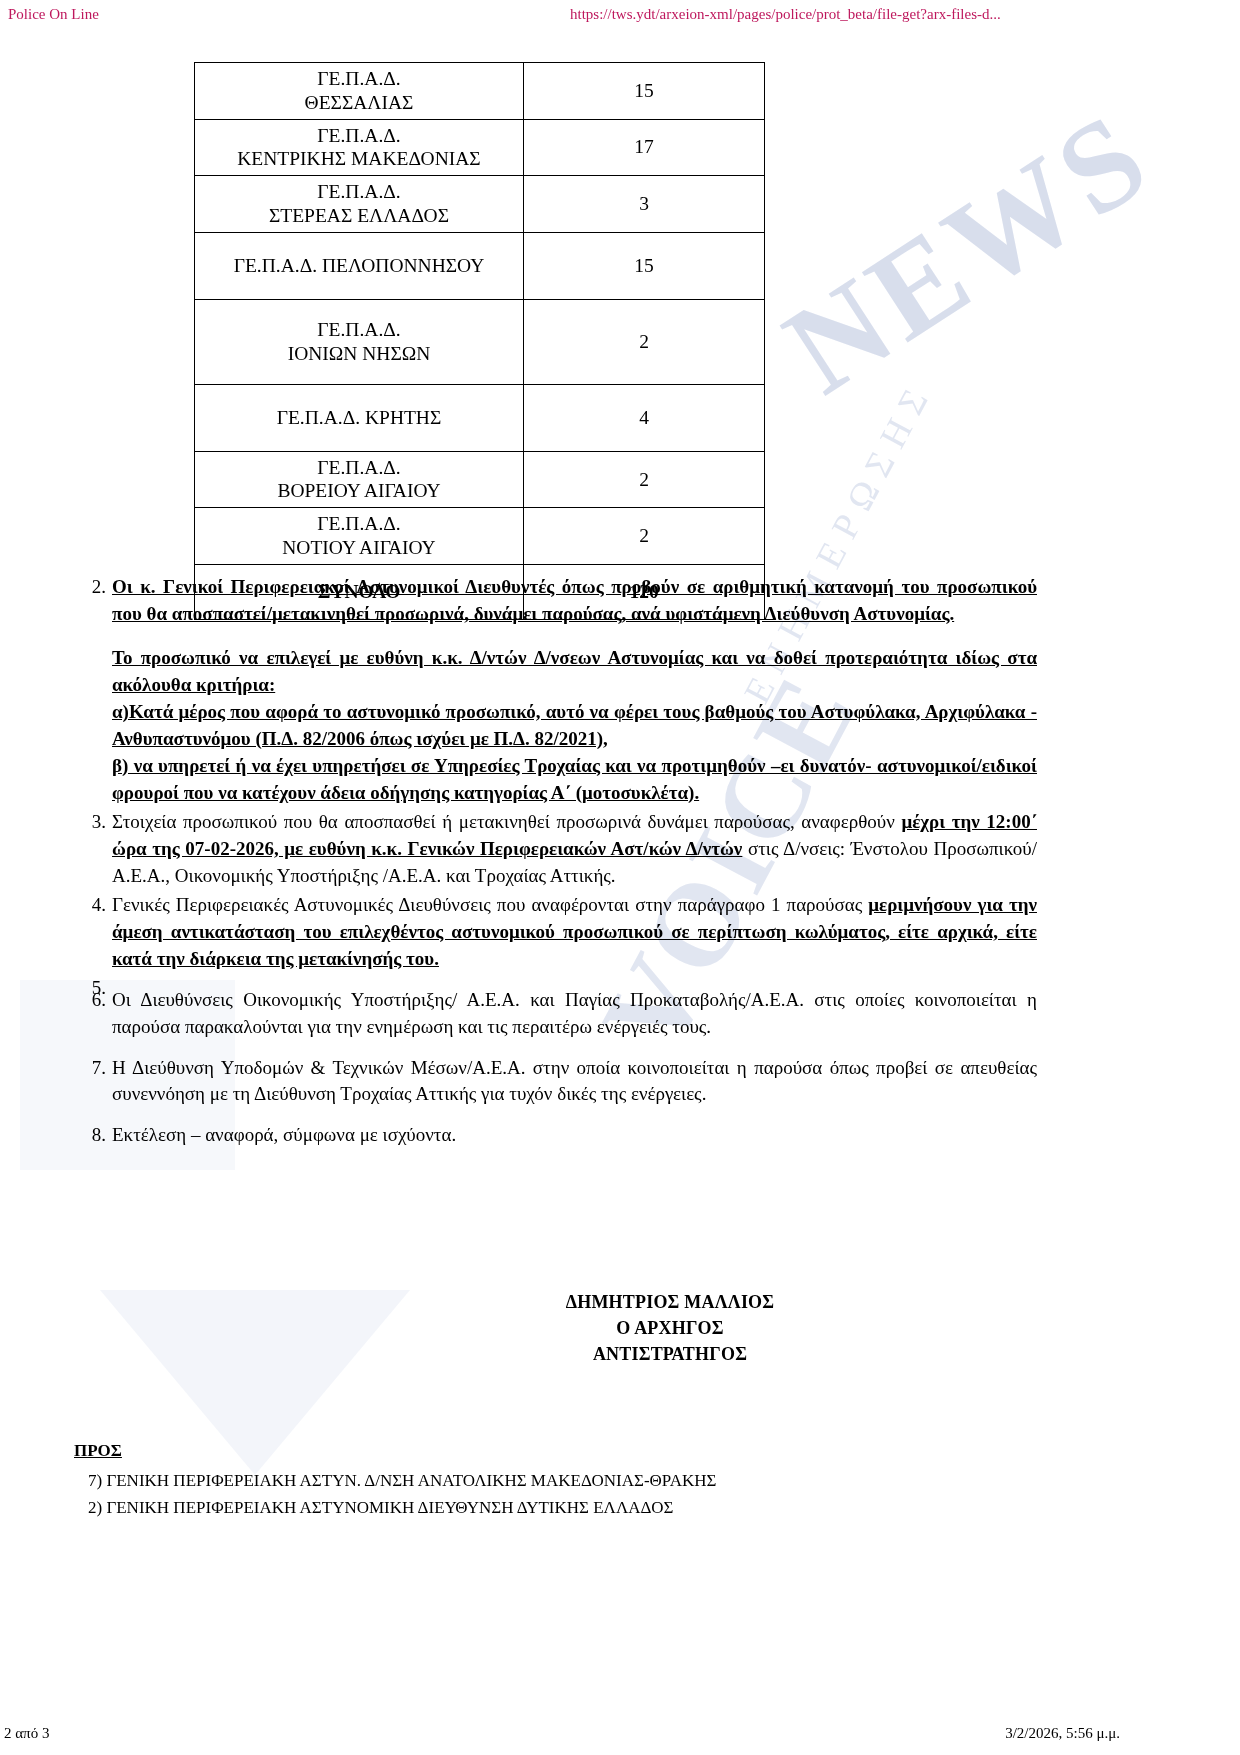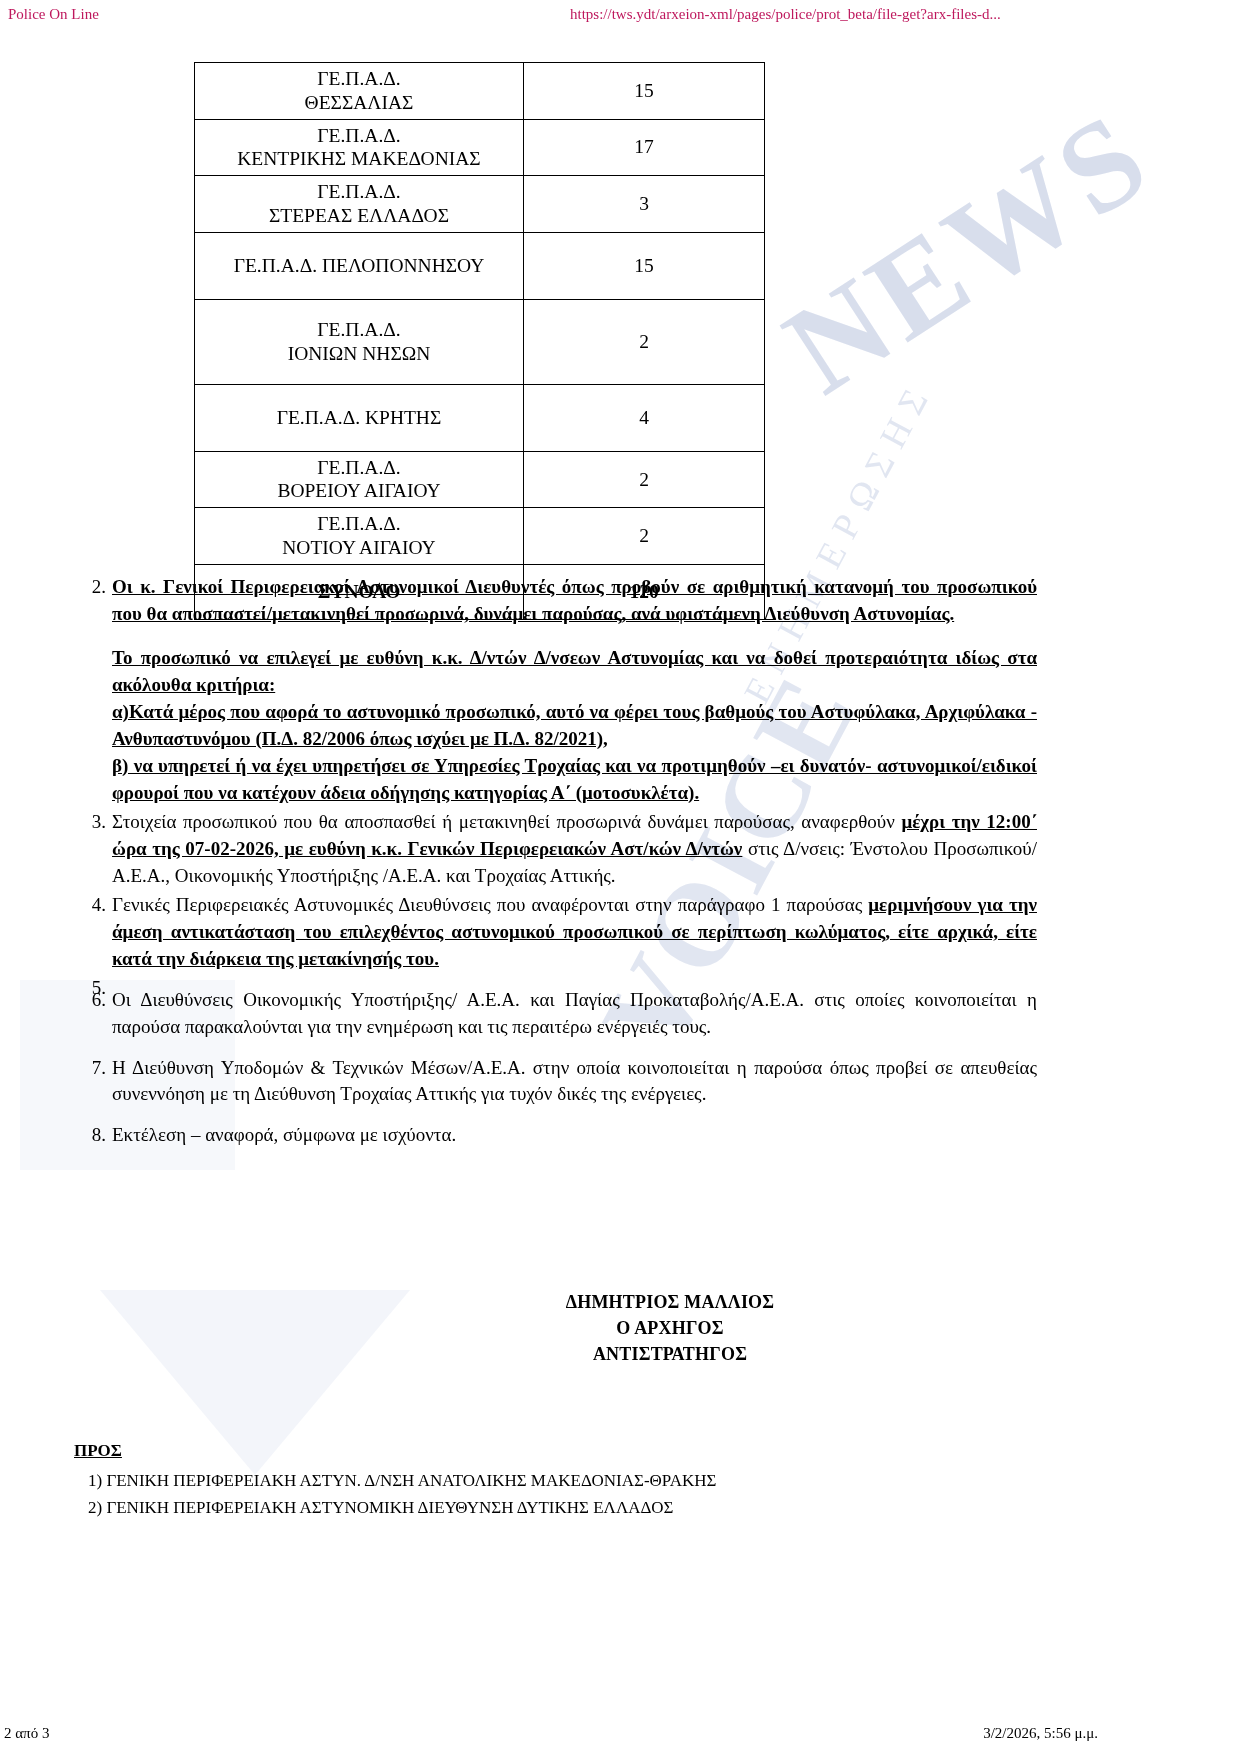--- a/index.html
+++ b/index.html
@@ -41,20 +41,21 @@
     top: 6px;
     white-space: nowrap;
   }
   .print-footer {
     position: absolute;
     bottom: 8px;
     left: 0;
     width: 1104px;
     height: 22px;
     font-size: 15px;
+    padding-left: 22px;
   }
   .print-footer .pf-left {
     position: absolute;
     left: 4px;
     top: 0;
     white-space: nowrap;
   }
   .print-footer .pf-right {
     position: absolute;
     right: 6px;
@@ -322,21 +323,21 @@
 
   <div class="sign">
     <div>ΔΗΜΗΤΡΙΟΣ ΜΑΛΛΙΟΣ</div>
     <div>Ο ΑΡΧΗΓΟΣ</div>
     <div>ΑΝΤΙΣΤΡΑΤΗΓΟΣ</div>
   </div>
 
   <div class="recipients">
     <div class="pros">ΠΡΟΣ</div>
     <ol>
-      <li>1) ΓΕΝΙΚΗ ΠΕΡΙΦΕΡΕΙΑΚΗ ΑΣΤΥΝ. Δ/ΝΣΗ ΑΝΑΤΟΛΙΚΗΣ ΜΑΚΕΔΟΝΙΑΣ-ΘΡΑΚΗΣ</li>
+      <li>7) ΓΕΝΙΚΗ ΠΕΡΙΦΕΡΕΙΑΚΗ ΑΣΤΥΝ. Δ/ΝΣΗ ΑΝΑΤΟΛΙΚΗΣ ΜΑΚΕΔΟΝΙΑΣ-ΘΡΑΚΗΣ</li>
       <li>2) ΓΕΝΙΚΗ ΠΕΡΙΦΕΡΕΙΑΚΗ ΑΣΤΥΝΟΜΙΚΗ ΔΙΕΥΘΥΝΣΗ ΔΥΤΙΚΗΣ ΕΛΛΑΔΟΣ</li>
     </ol>
   </div>
 
 </div>
 
 <div class="print-footer">
   <span class="pf-left">2 από 3</span>
   <span class="pf-right">3/2/2026, 5:56 μ.μ.</span>
 </div>

